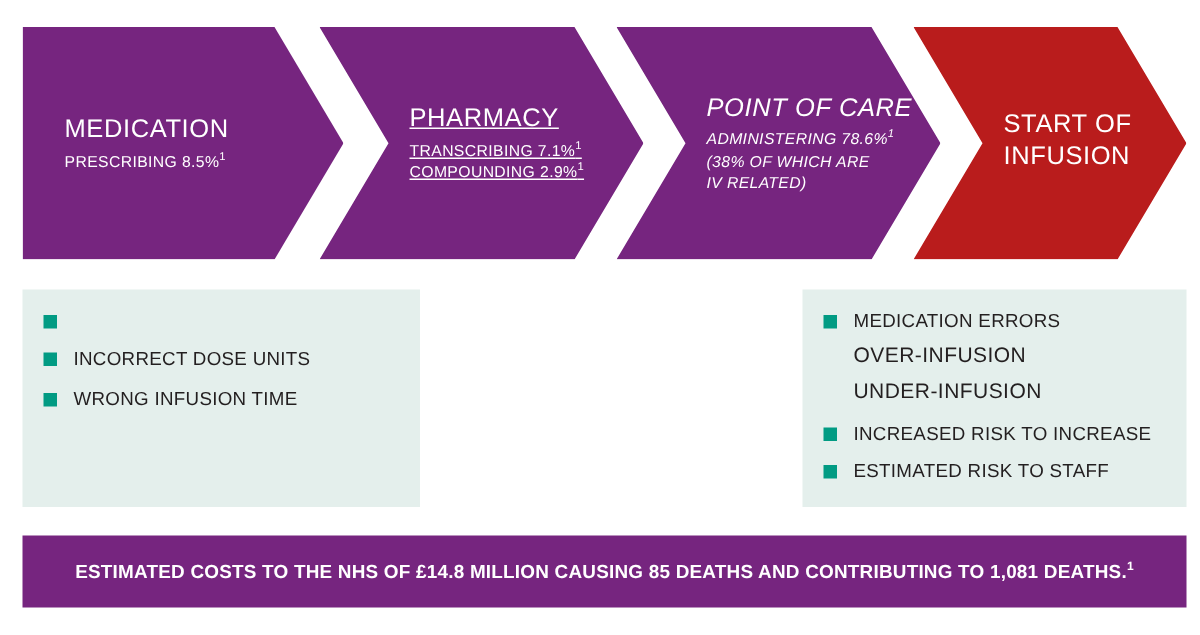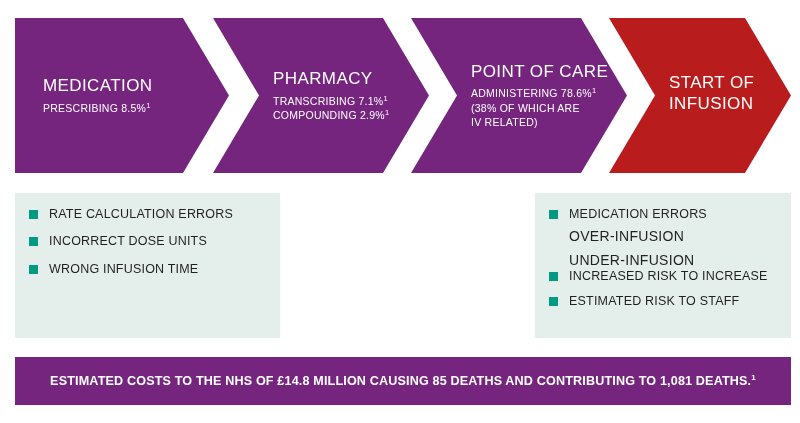--- a/index.html
+++ b/index.html
@@ -125,21 +125,21 @@
   }
   .bullet-subitem {
     font-size: 14px;
     letter-spacing: 0.3px;
     color: #231F20;
     margin-left: 20px;
     margin-top: 7px;
     line-height: 1.2;
   }
   #panel-right .bullet-item { margin-bottom: 11px; }
-  #panel-right .bullet-group { }
+  #panel-right .bullet-group { margin-bottom: 13px; }
 
   
   #leads-to-arrow {
     position: absolute;
     left: 318px;
     top: 220px;
     width: 192px;
     height: 92px;
     background: #019B83;
     -webkit-clip-path: polygon(0 26%, 62% 26%, 62% 0, 100% 50%, 62% 100%, 62% 74%, 0 74%);
@@ -193,37 +193,37 @@
           <div>
             <span>PRESCRIBING 8.5%</span><sup>1</sup>
           </div>
         </div>
       </div>
     </div>
 
     <div class="chevron purple chev-body-1" style="left:198px;width:216px;
          -webkit-clip-path:polygon(0 0, 170px 0, 216px 50%, 170px 100%, 0 100%, 46px 50%);
          clip-path:polygon(0 0, 170px 0, 216px 50%, 170px 100%, 0 100%, 46px 50%);">
-      <div class="chev-inner" style="padding-left:60px;">
+      <div class="chev-inner" style="padding-left:60px;text-decoration:underline;">
         <div class="chev-title">PHARMACY</div>
         <div class="chev-sub">
           <div>
             <span>TRANSCRIBING 7.1%</span><sup>1</sup>
           </div>
           <div>
             <span>COMPOUNDING 2.9%</span><sup>1</sup>
           </div>
         </div>
       </div>
     </div>
 
     <div class="chevron purple" style="left:396px;width:216px;
          -webkit-clip-path:polygon(0 0, 170px 0, 216px 50%, 170px 100%, 0 100%, 46px 50%);
          clip-path:polygon(0 0, 170px 0, 216px 50%, 170px 100%, 0 100%, 46px 50%);">
-      <div class="chev-inner" style="padding-left:60px;">
+      <div class="chev-inner" style="padding-left:60px;font-style:italic;">
         <div class="chev-title">POINT OF CARE</div>
         <div class="chev-sub">
           <div>
             <span>ADMINISTERING 78.6%</span><sup>1</sup>
           </div>
           <div>(38% OF WHICH ARE</div>
           <div>IV RELATED)</div>
         </div>
       </div>
     </div>
@@ -234,21 +234,20 @@
       <div class="chev-inner" style="padding-left:60px;">
         <div class="chev-title">START OF
 INFUSION</div>
       </div>
     </div>
   </div>
 
   <div class="panel" id="panel-left">
     <div class="bullet-item">
       <span class="bullet-square"></span>
-      <span class="bullet-text">RATE CALCULATION ERRORS</span>
     </div>
     <div class="bullet-item">
       <span class="bullet-square"></span>
       <span class="bullet-text">INCORRECT DOSE UNITS</span>
     </div>
     <div class="bullet-item">
       <span class="bullet-square"></span>
       <span class="bullet-text">WRONG INFUSION TIME</span>
     </div>
   </div>

